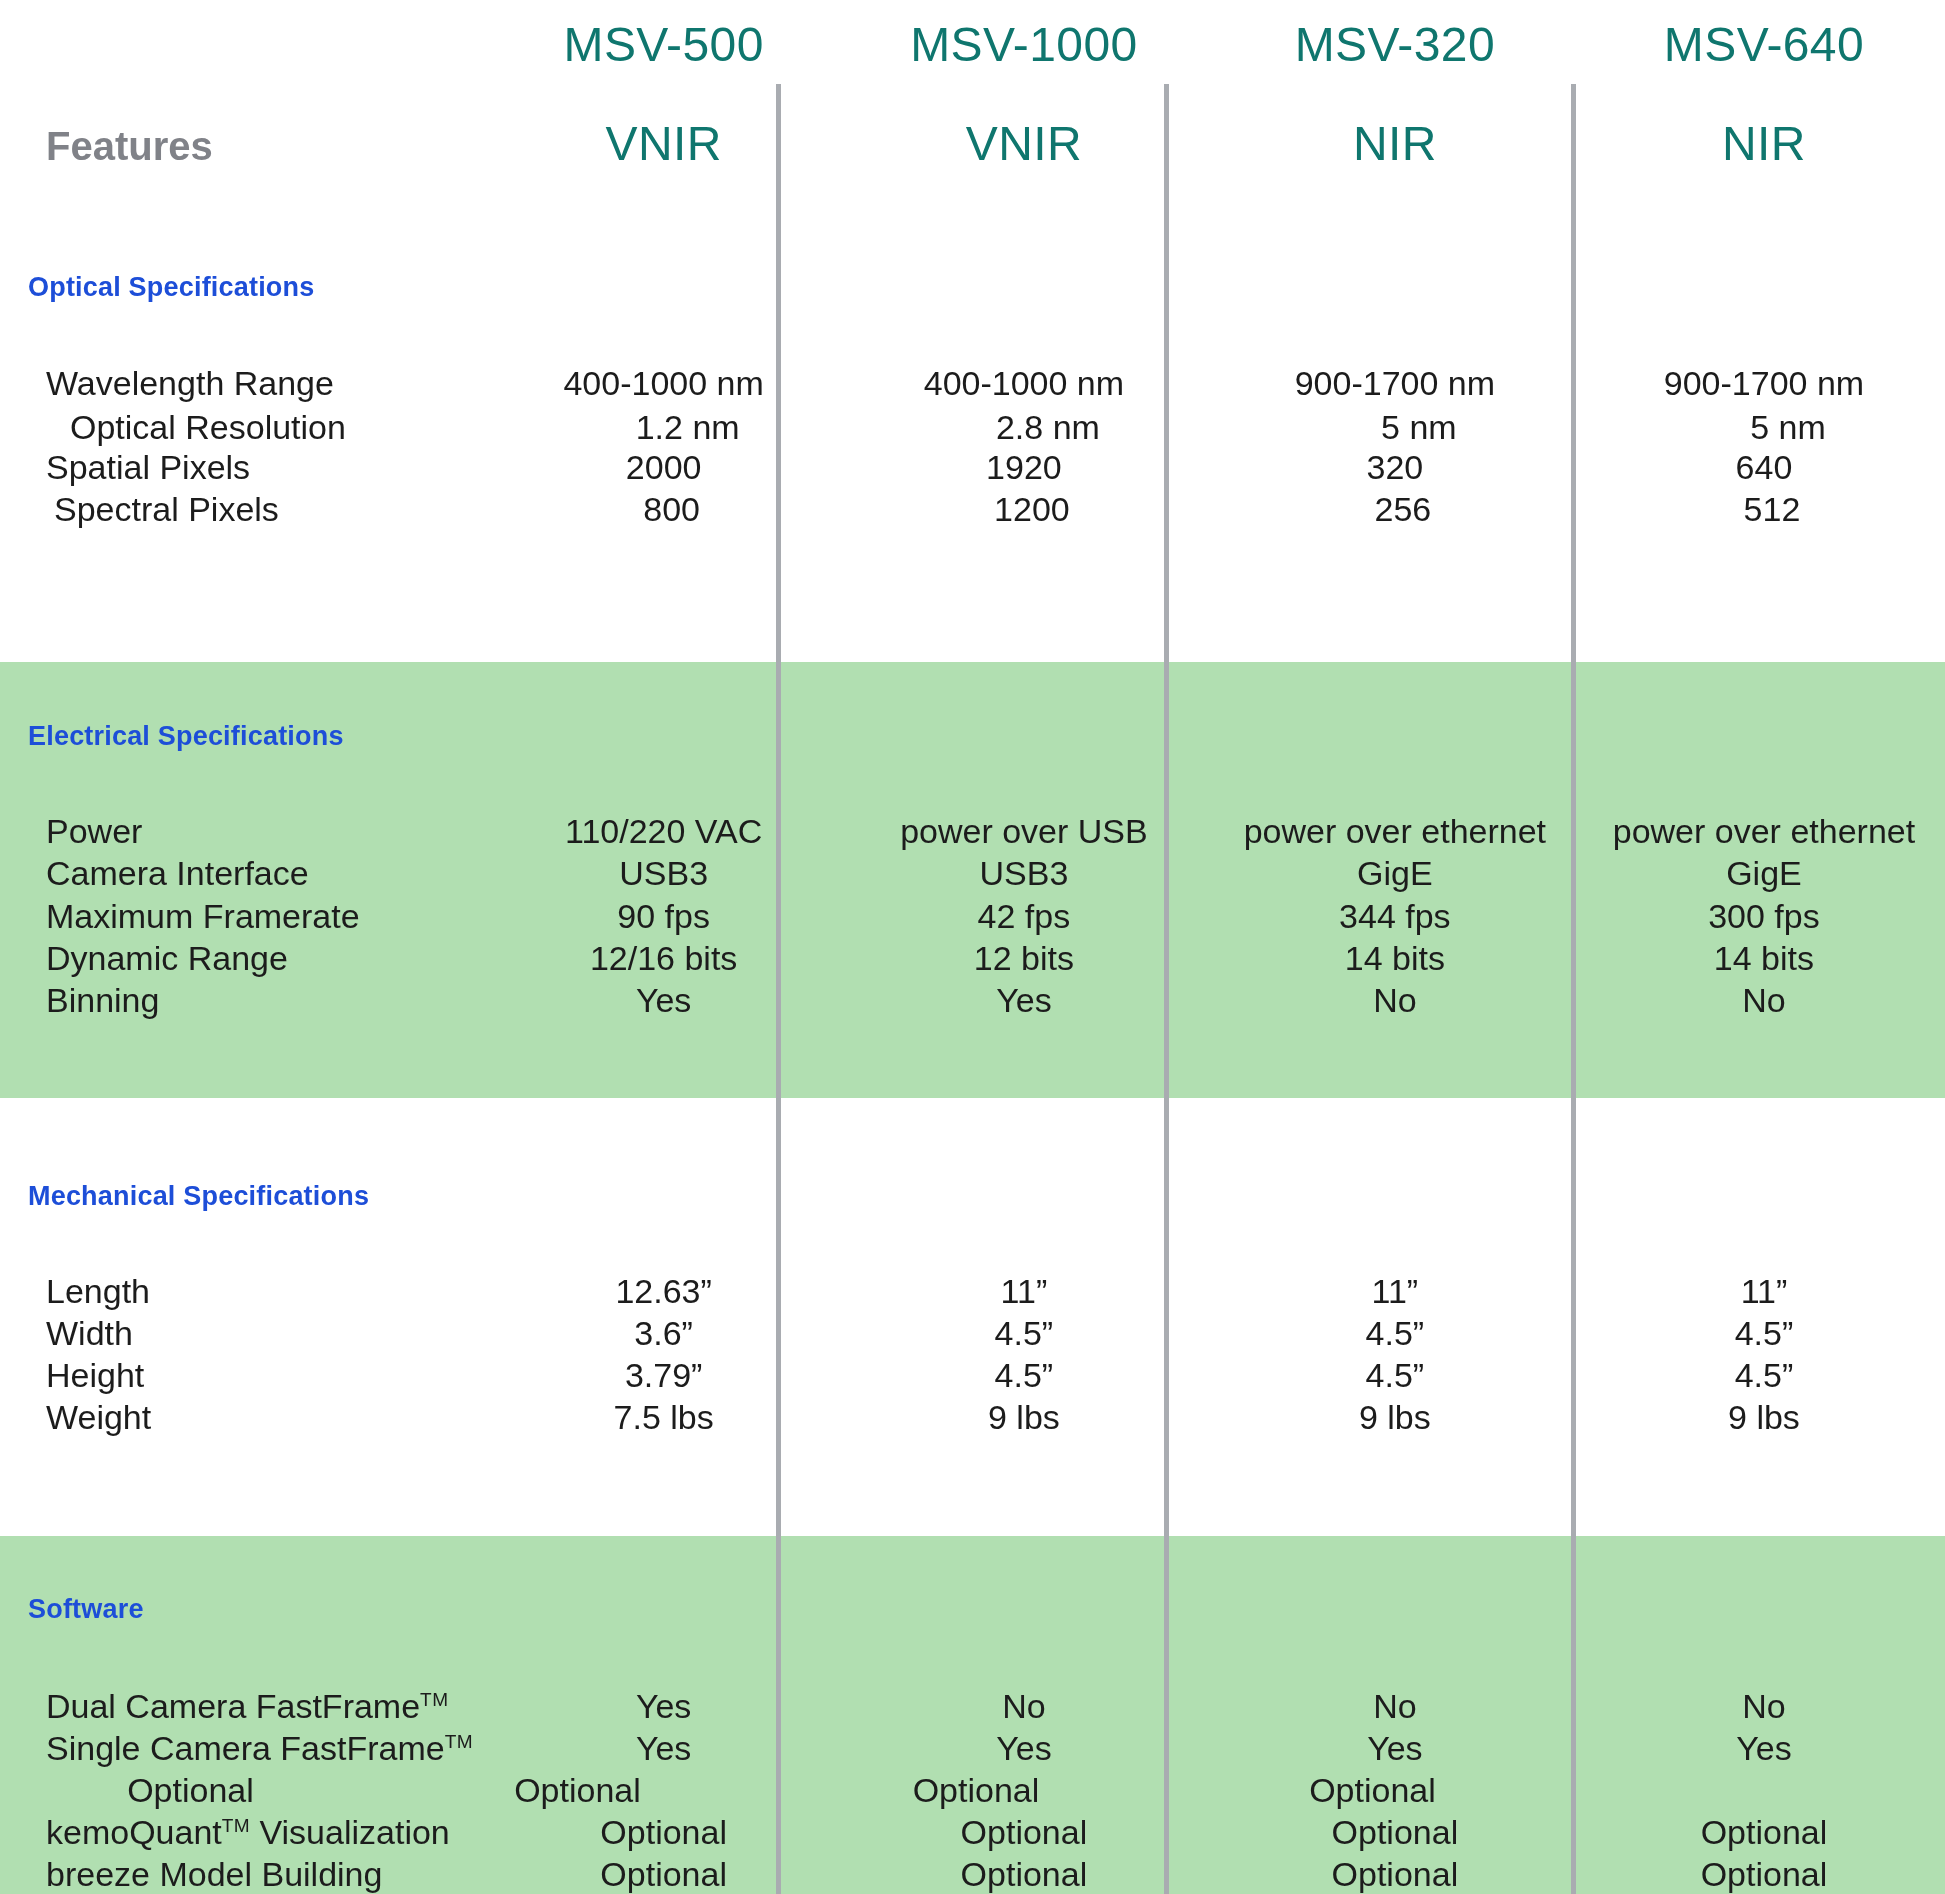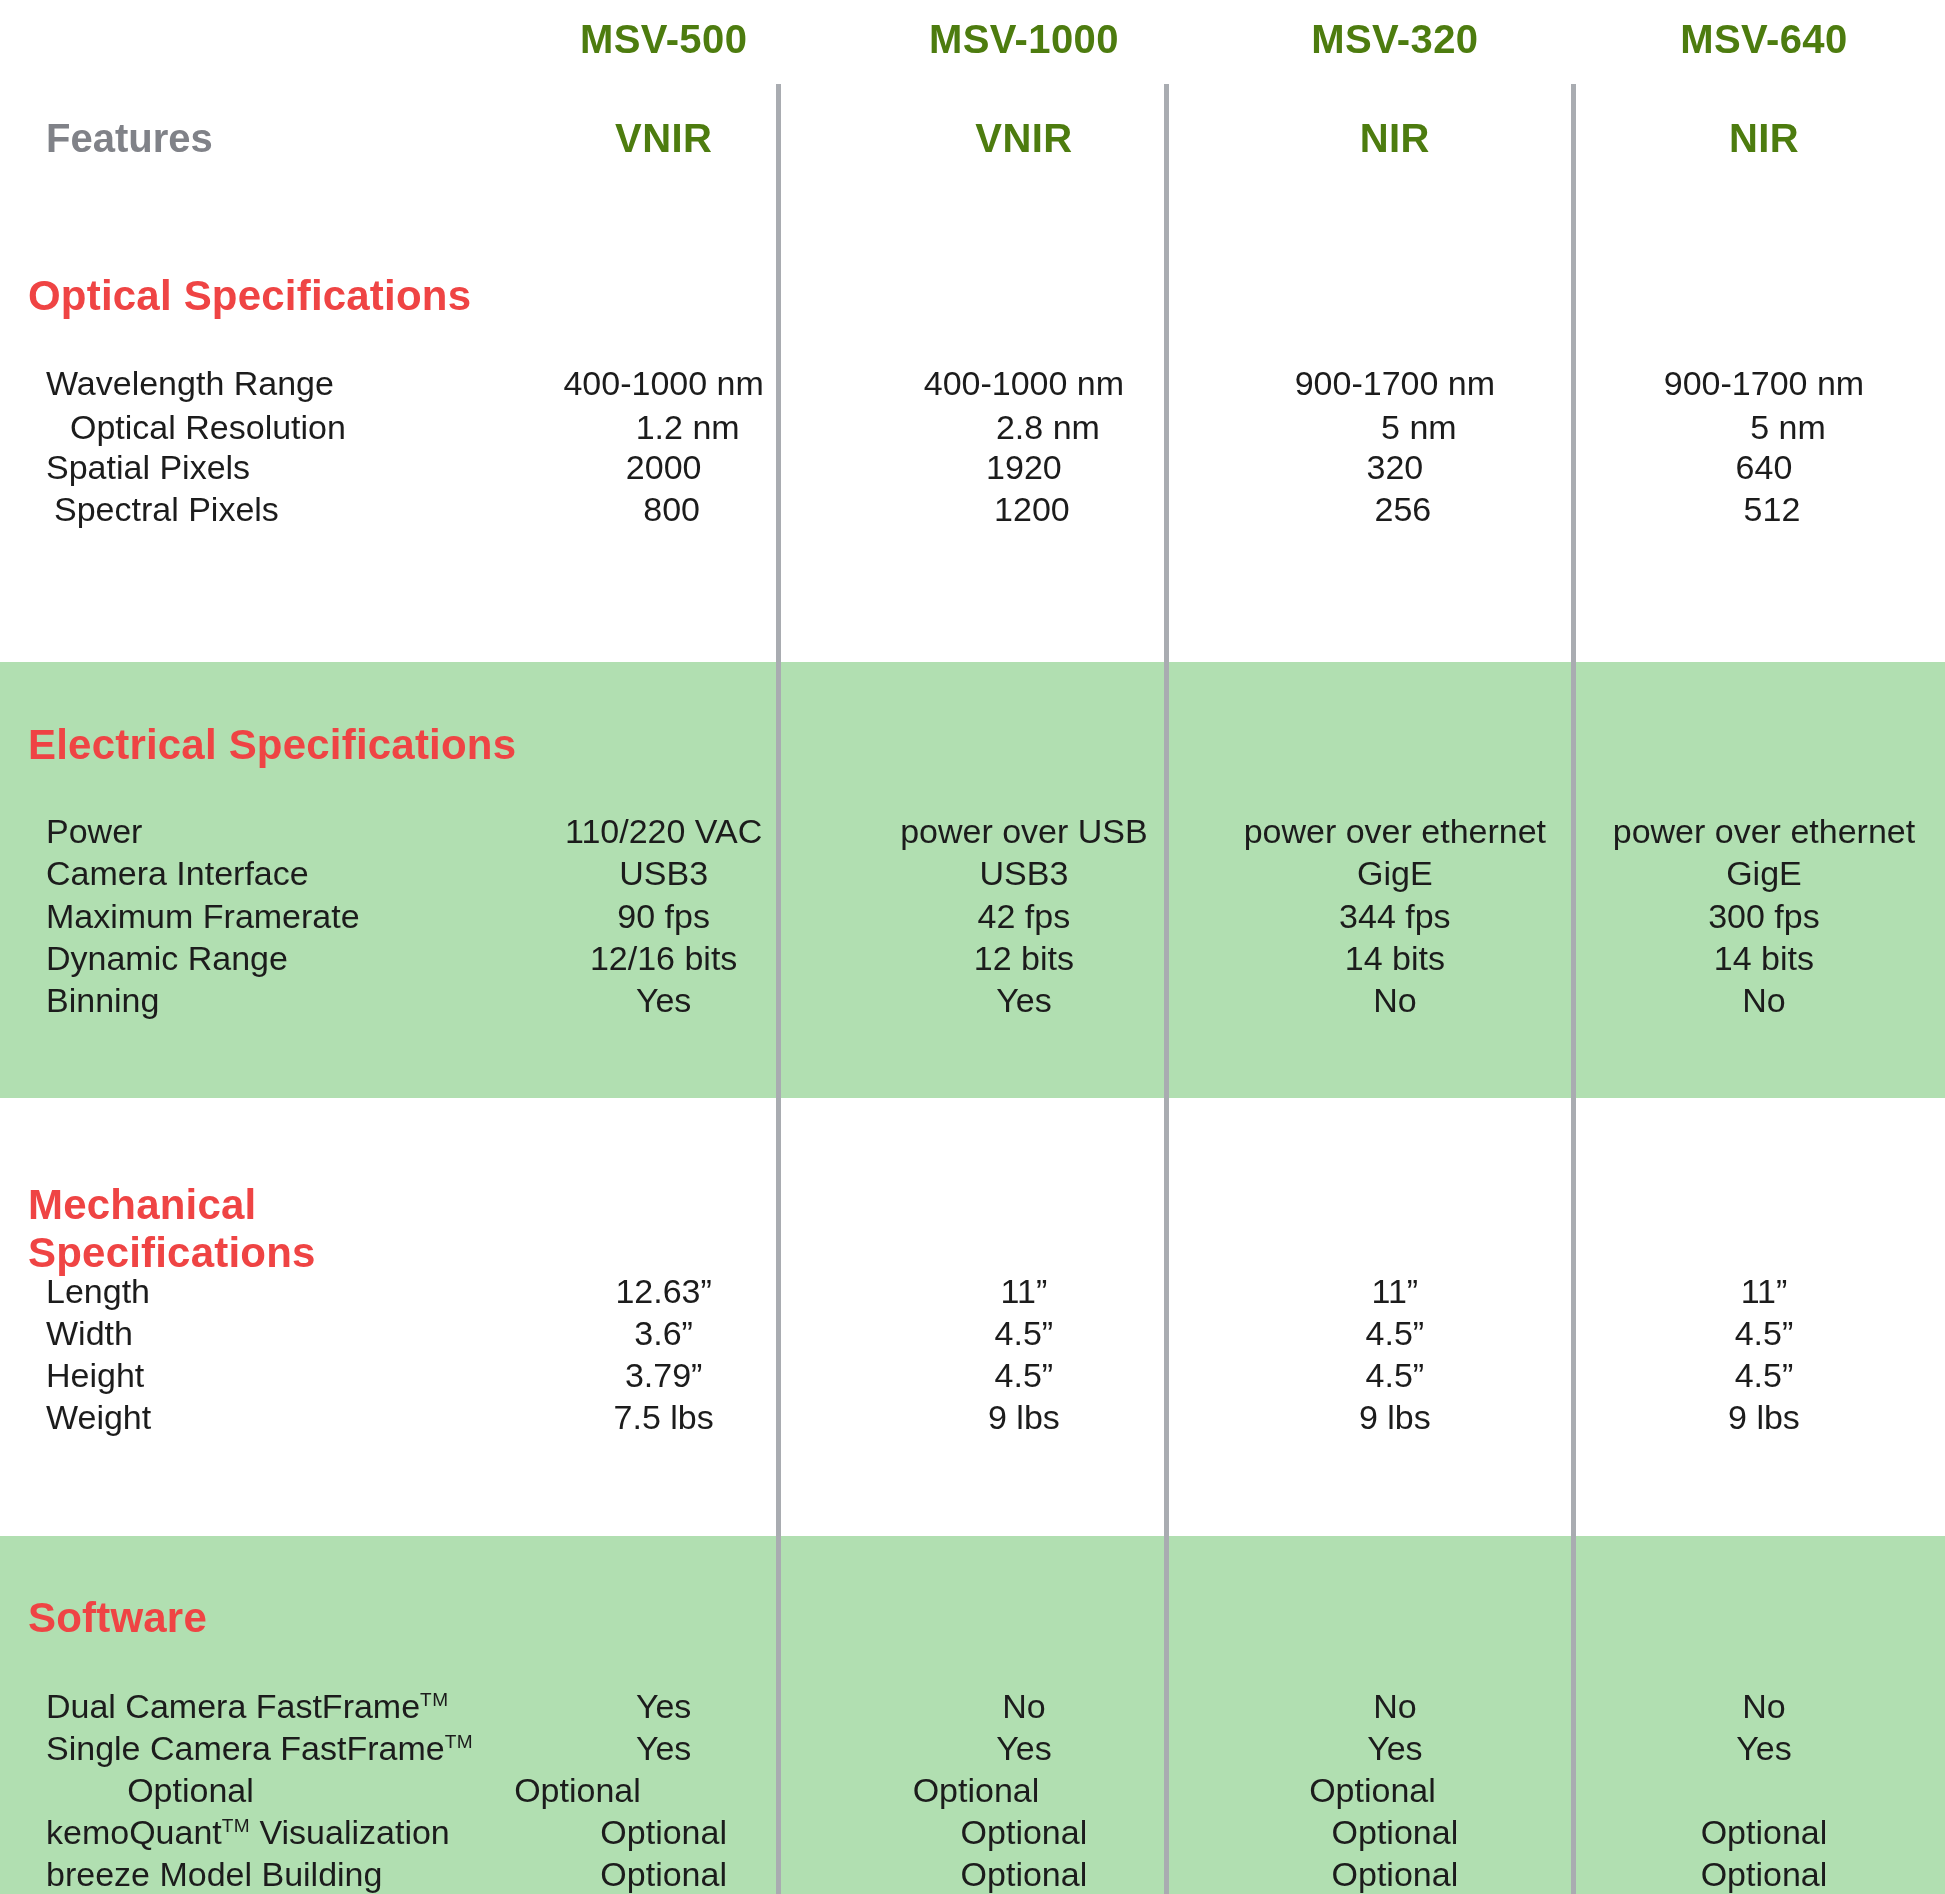--- a/index.html
+++ b/index.html
@@ -68,36 +68,36 @@
     box-sizing: border-box;
   }
   .cell-val.c0 { width: 381px; }
   .cell-val.c1 { width: 393px; }
   .cell-val.c2 { width: 404px; }
   .cell-val.c3 { width: 389px; }
 
   
   .hdr-model,
   .hdr-band {
-    color: #4d7c0f;
-    font-weight: bold;
-    font-size: 40px;
+    color: #0f766e;
+    font-weight: normal;
+    font-size: 48px;
     letter-spacing: 0.4px;
   }
   .hdr-features {
     color: #808288;
     font-weight: bold;
     font-size: 40px;
   }
 
   
   .section-title {
-    color: #ef4444;
+    color: #1d4ed8;
     font-weight: bold;
-    font-size: 42px;
+    font-size: 27px;
     letter-spacing: 0.2px;
     padding-left: 28px;
   }
 
   
   .data-text {
     color: #1c1c1c;
     font-weight: normal;
     font-size: 34px;
   }

